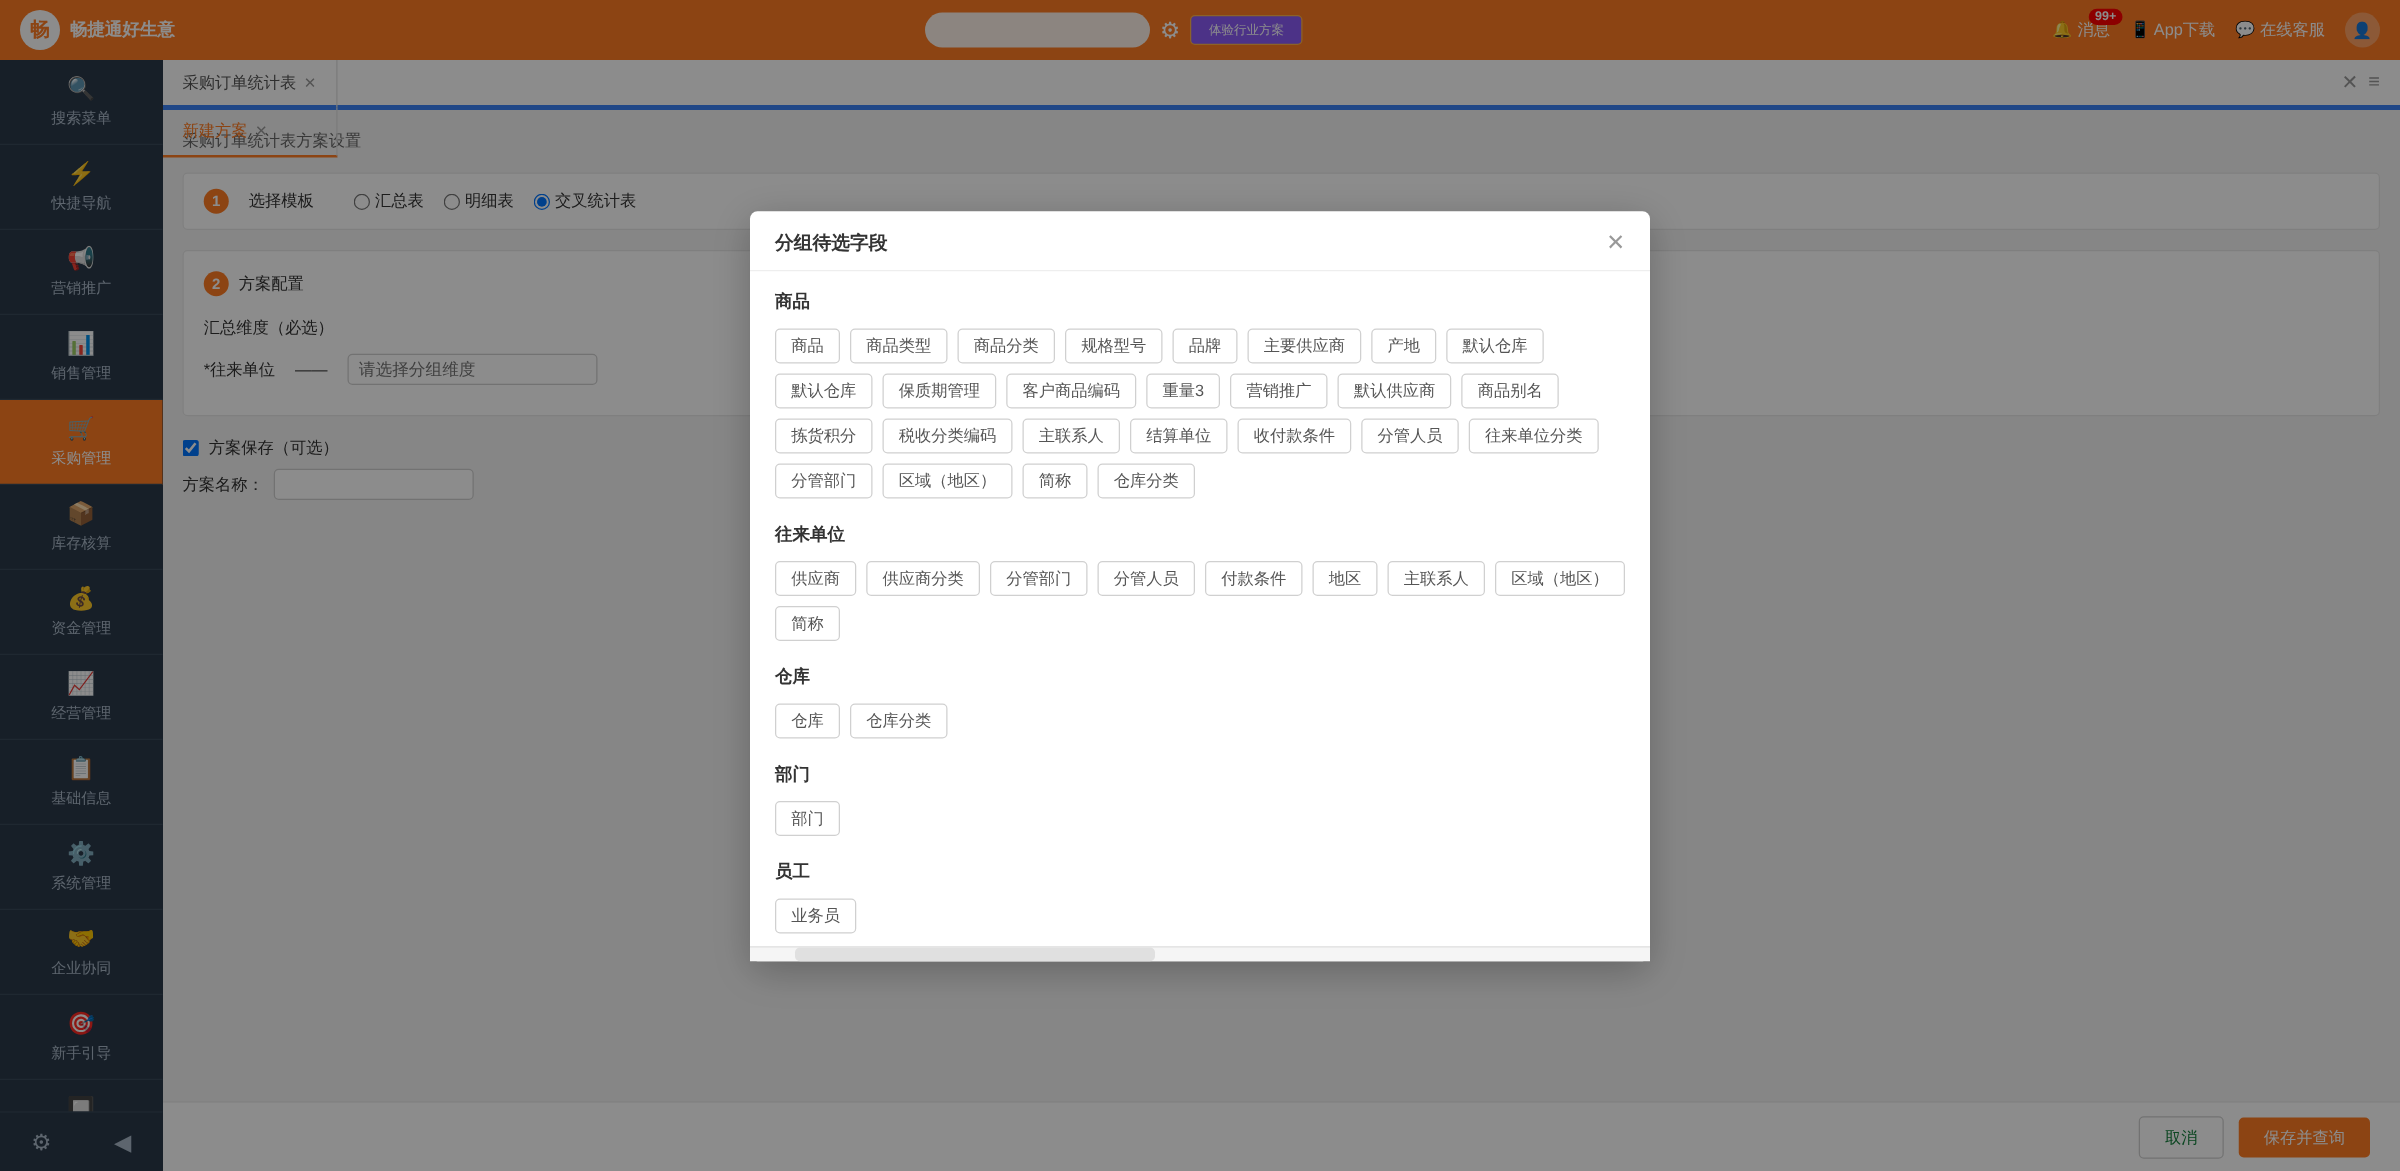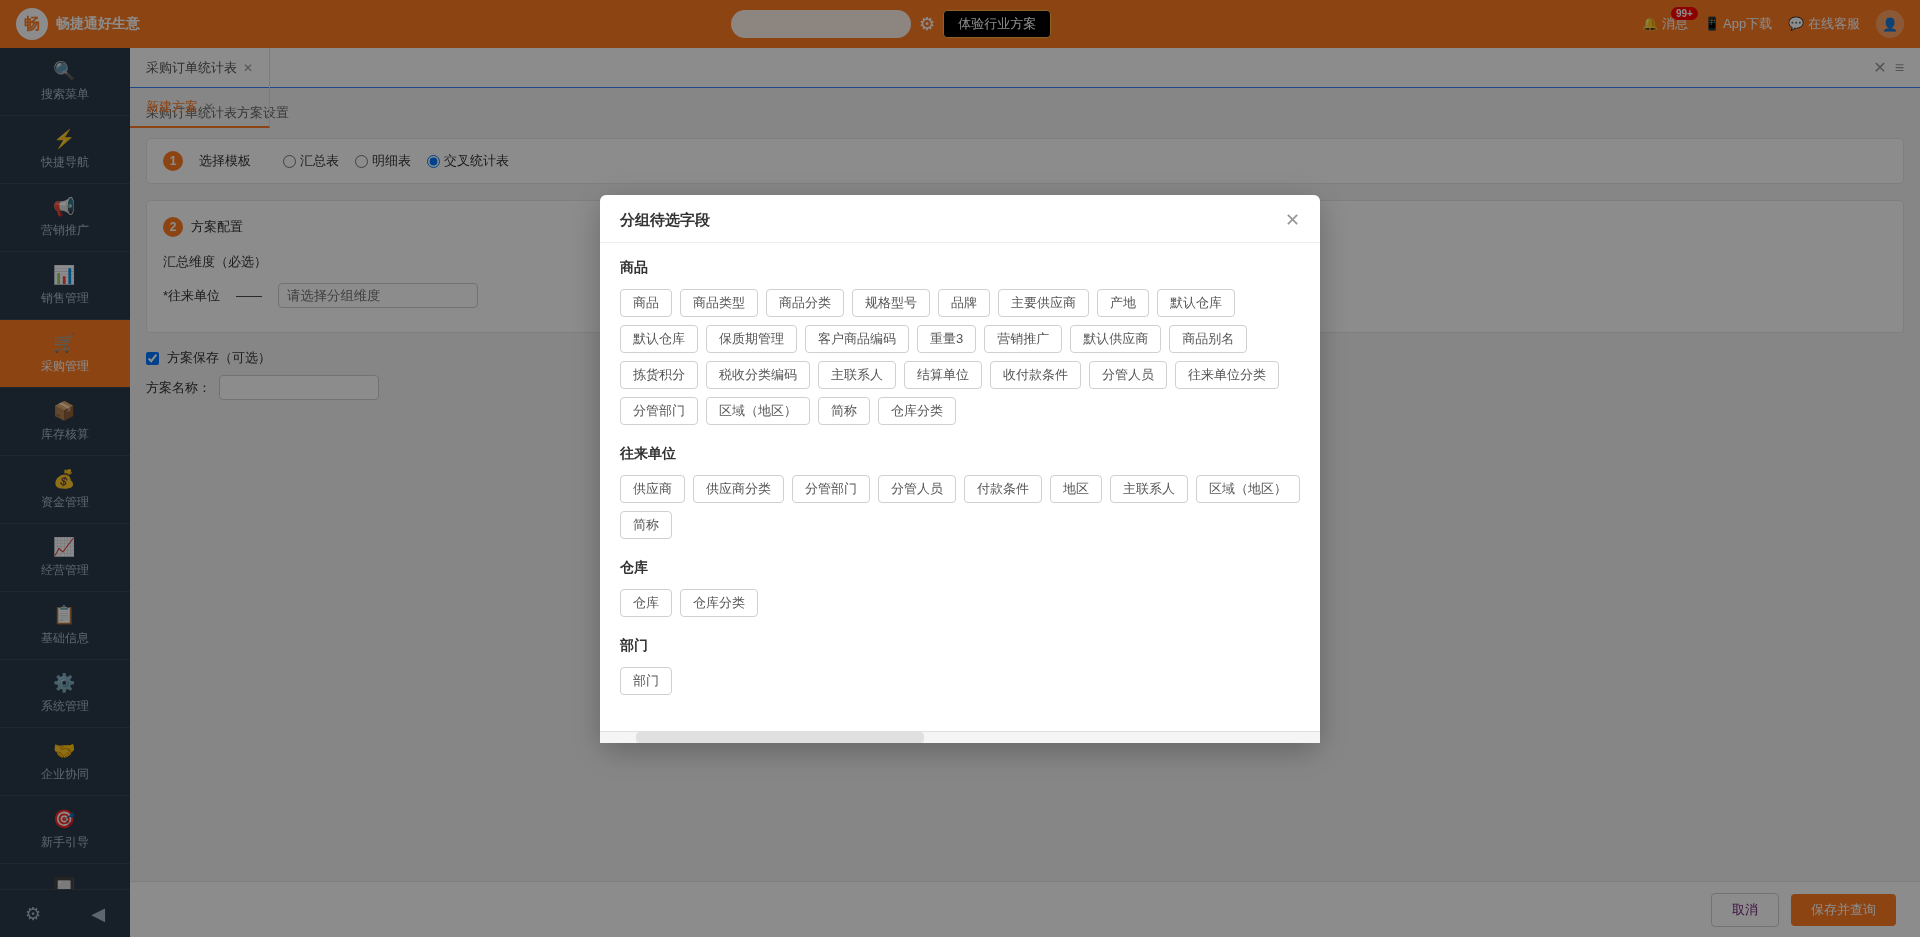--- a/index.html
+++ b/index.html
@@ -42,27 +42,27 @@
     .header-search {
       width: 180px;
       height: 28px;
       border-radius: 14px;
       border: none;
       padding: 0 12px;
       font-size: 12px;
       background: rgba(255,255,255,0.9);
     }
     .header-btn {
-      background: #000000;
+      background: #8b5cf6;
       border: 1px solid #ffb347;
       color: white;
       padding: 4px 14px;
       border-radius: 4px;
       cursor: pointer;
-      font-size: 13px;
+      font-size: 10px;
     }
     .gear-btn {
       background: none;
       border: none;
       color: white;
       font-size: 18px;
       cursor: pointer;
     }
     .header-right {
       display: flex;
@@ -88,21 +88,21 @@
     }
 
     
     .tab-bar {
       position: fixed;
       top: 48px; left: 130px; right: 0;
       height: 40px;
       background: #fff;
       display: flex;
       align-items: center;
-      border-bottom: 1px solid #3b82f6;
+      border-bottom: 4px solid #3b82f6;
       z-index: 99;
     }
     .tab-item {
       height: 40px;
       padding: 0 16px;
       display: flex;
       align-items: center;
       gap: 6px;
       border-right: 1px solid #e0e0e0;
       cursor: pointer;
@@ -275,21 +275,21 @@
       display: flex;
       align-items: center;
       justify-content: flex-end;
       padding: 0 24px;
       gap: 12px;
       z-index: 150;
     }
     .btn-cancel {
       border: 1px solid #d0d0d0;
       background: white;
-      color: #701a75;
+      color: #15803d;
       padding: 7px 20px;
       border-radius: 4px;
       cursor: pointer;
       font-size: 13px;
     }
     .btn-save {
       background: #ff7c23;
       border: none;
       color: white;
       padding: 7px 20px;
@@ -537,20 +537,26 @@
               <div class="field-tag">仓库</div>
               <div class="field-tag">仓库分类</div>
             </div>
           </div>
           <div class="field-section">
             <div class="section-title">部门</div>
             <div class="field-tags">
               <div class="field-tag">部门</div>
             </div>
           </div>
+          <div class="field-section">
+            <div class="section-title">员工</div>
+            <div class="field-tags">
+              <div class="field-tag">业务员</div>
+            </div>
+          </div>
         </div>
     </div>
 
     <div class="modal-scroll-bottom">
       <div style="height:100%;background:#e0e0e0;width:40%;margin-left:5%;border-radius:4px;"></div>
     </div>
   </div>
 </div>
 
 <div class="footer-btns">

